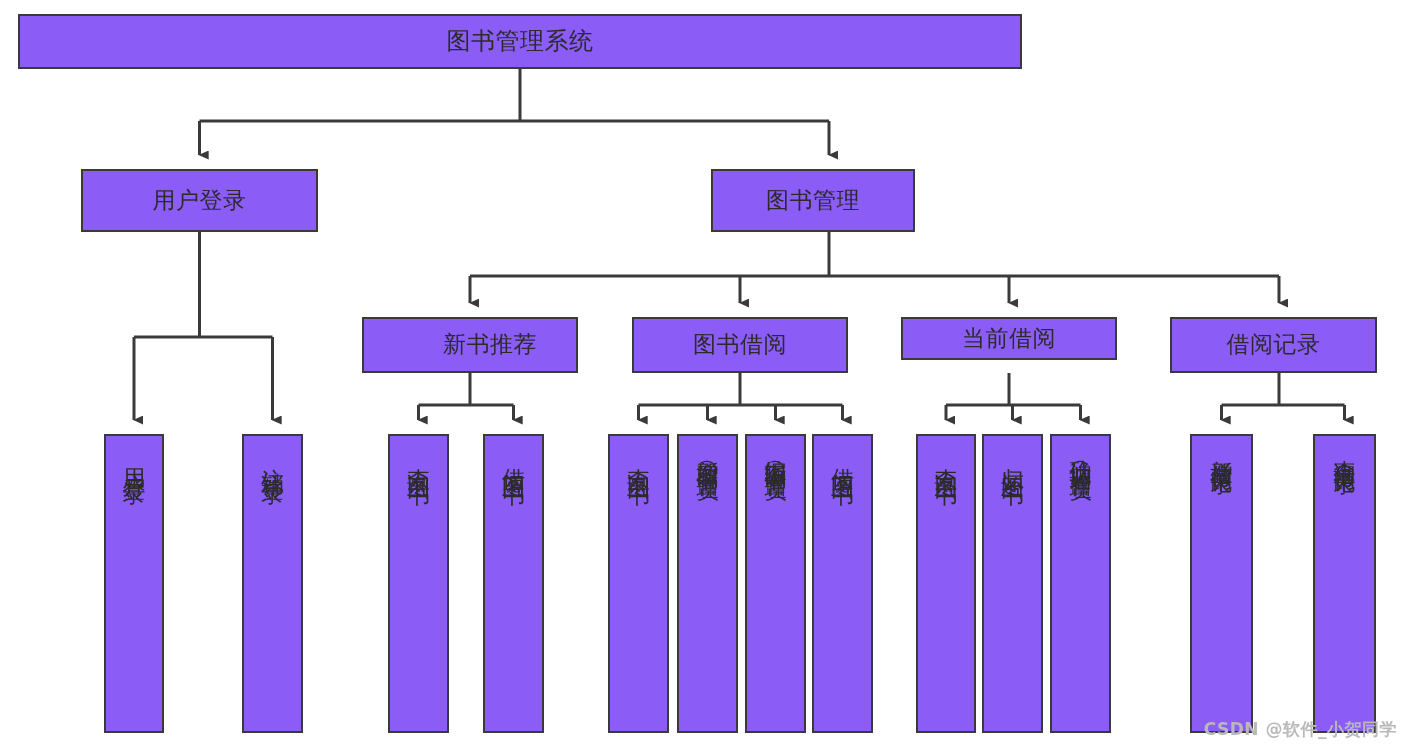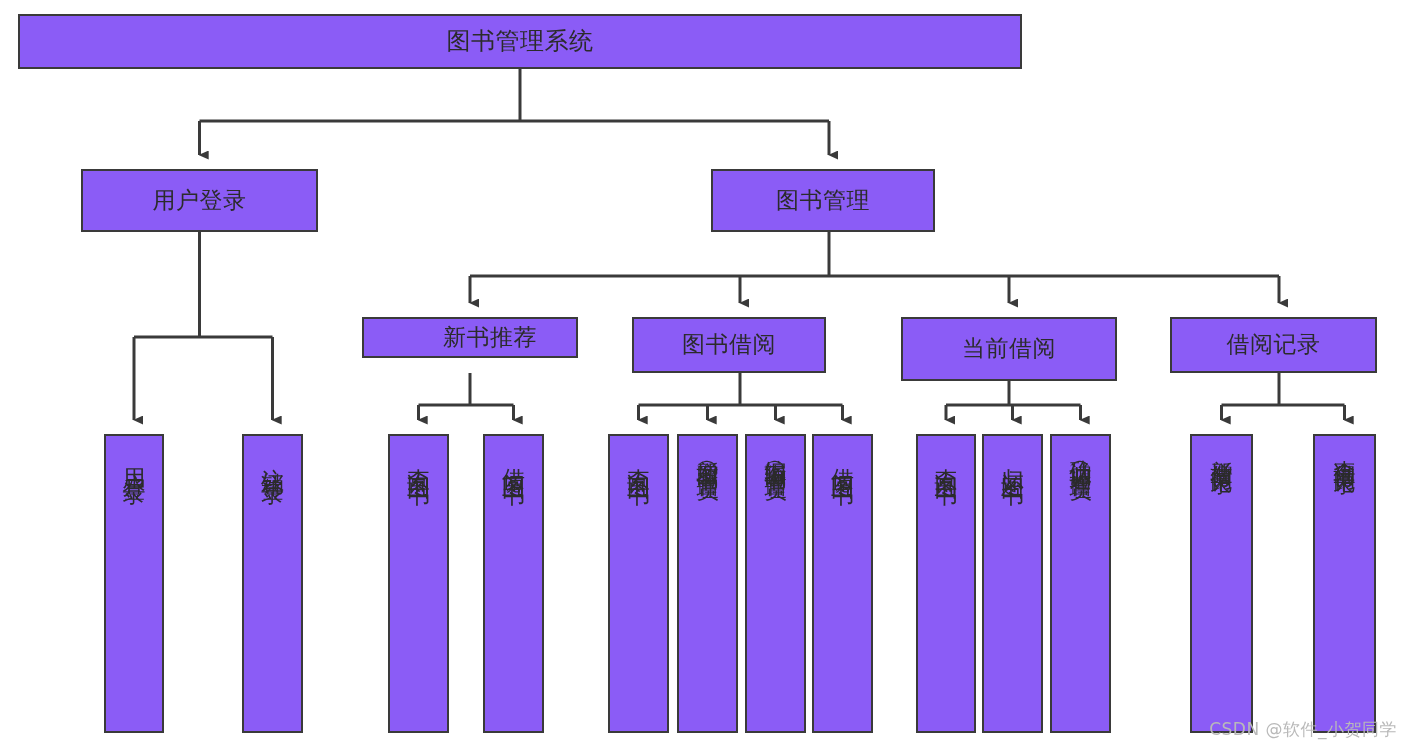--- a/index.html
+++ b/index.html
@@ -76,20 +76,21 @@
   }
   #watermark {
     position: absolute;
     right: 8px;
     bottom: 6px;
     font-size: 17px;
     color: #b9b9b9;
     letter-spacing: 0.5px;
     white-space: nowrap;
     font-family: "DejaVu Sans", "Liberation Sans", sans-serif;
+    font-weight: bold;
   }
 </style>
 </head>
 <body>
 
 <div id="diagram-root">
 
   <svg class="connectors" viewBox="0 0 1405 747" xmlns="http://www.w3.org/2000/svg">
     <defs>
       <marker id="arrowhead" markerWidth="9" markerHeight="10" refX="4.5" refY="9.2" orient="auto" markerUnits="userSpaceOnUse">
@@ -133,31 +134,31 @@
       </g>
   </svg>
 
   <div class="node horiz root" style="left: 18px; top: 14px; width: 1004px; height: 55px;">
     <span class="node-label">图书管理系统</span>
   </div>
 
   <div class="node horiz" style="left: 81px; top: 169px; width: 237px; height: 63px;">
     <span class="node-label">用户登录</span>
   </div>
-  <div class="node horiz" style="left: 711px; top: 169px; width: 224px; height: 63px;">
+  <div class="node horiz" style="left: 711px; top: 169px; width: 204px; height: 63px;">
     <span class="node-label">图书管理</span>
   </div>
 
-  <div class="node horiz" style="left: 362px; top: 317px; width: 216px; height: 41px; padding-left: 40px;">
+  <div class="node horiz" style="left: 362px; top: 317px; width: 216px; height: 56px; padding-left: 40px;">
     <span class="node-label">新书推荐</span>
   </div>
-  <div class="node horiz" style="left: 632px; top: 317px; width: 194px; height: 56px;">
+  <div class="node horiz" style="left: 632px; top: 317px; width: 216px; height: 56px;">
     <span class="node-label">图书借阅</span>
   </div>
-  <div class="node horiz" style="left: 901px; top: 317px; width: 216px; height: 64px;">
+  <div class="node horiz" style="left: 901px; top: 317px; width: 216px; height: 43px;">
     <span class="node-label">当前借阅</span>
   </div>
   <div class="node horiz" style="left: 1170px; top: 317px; width: 207px; height: 56px;">
     <span class="node-label">借阅记录</span>
   </div>
 
   <div class="node vert" style="left: 104px; top: 434px; width: 60px; height: 299px;">
     <span class="node-label">用户登录</span>
   </div>
   <div class="node vert" style="left: 242px; top: 434px; width: 61px; height: 299px;">

